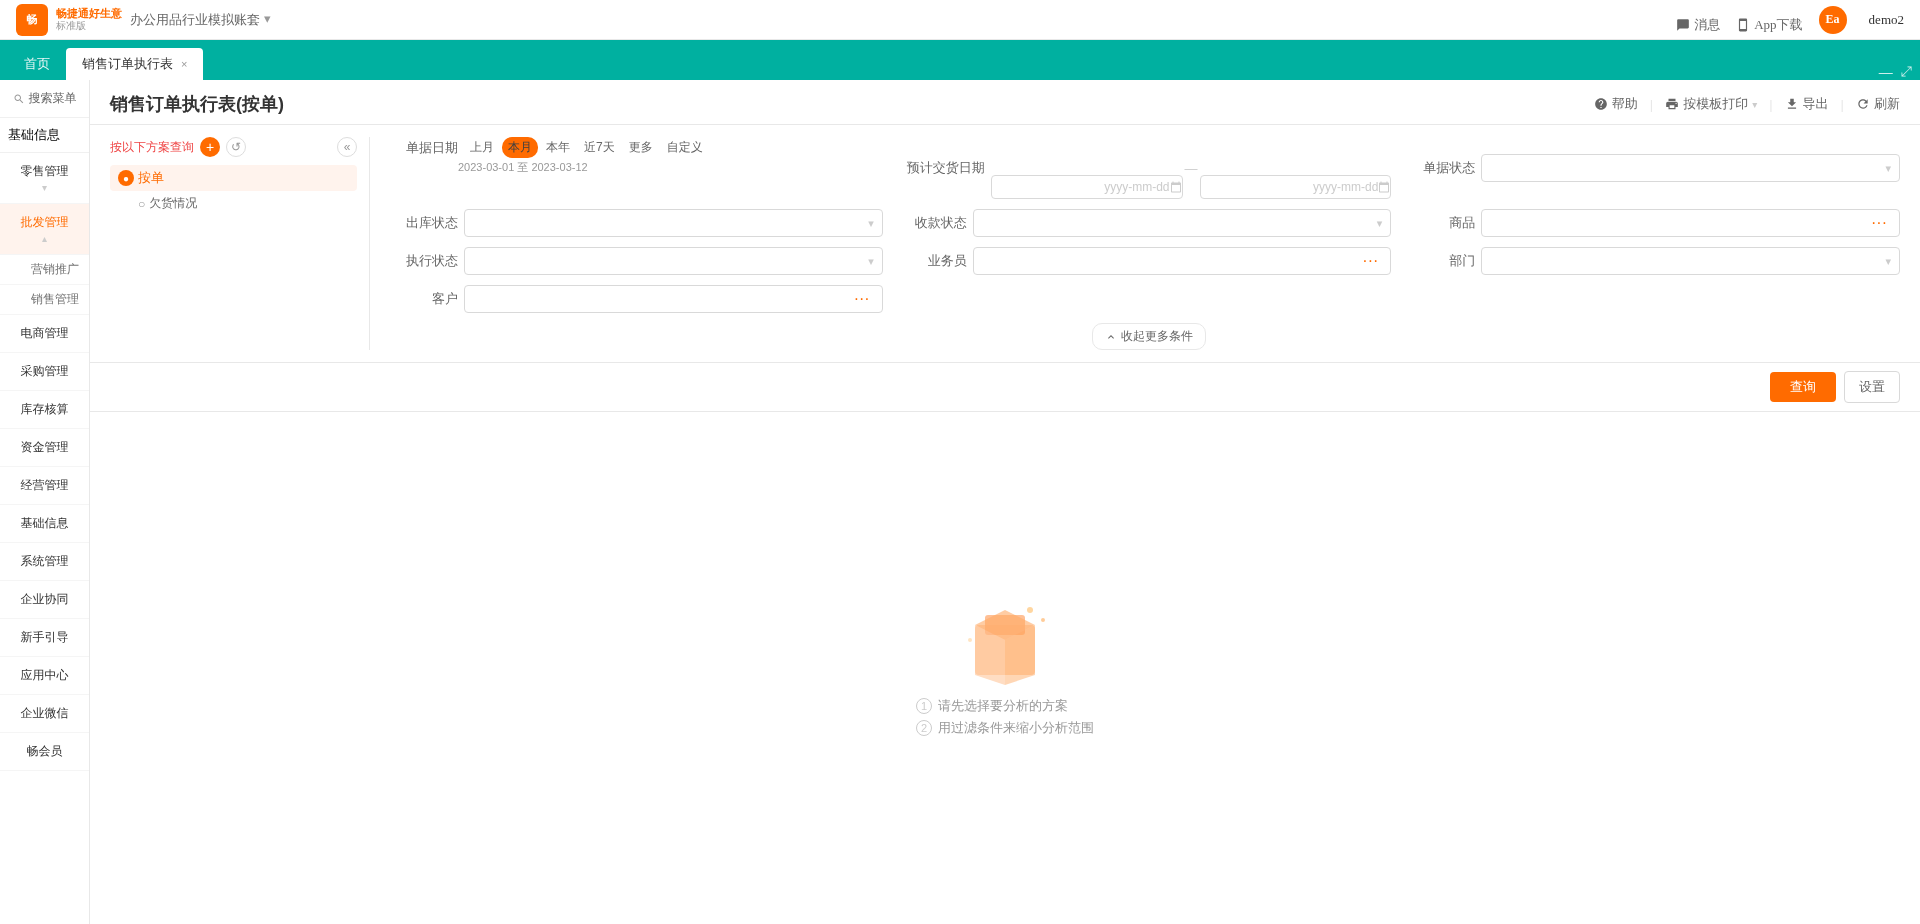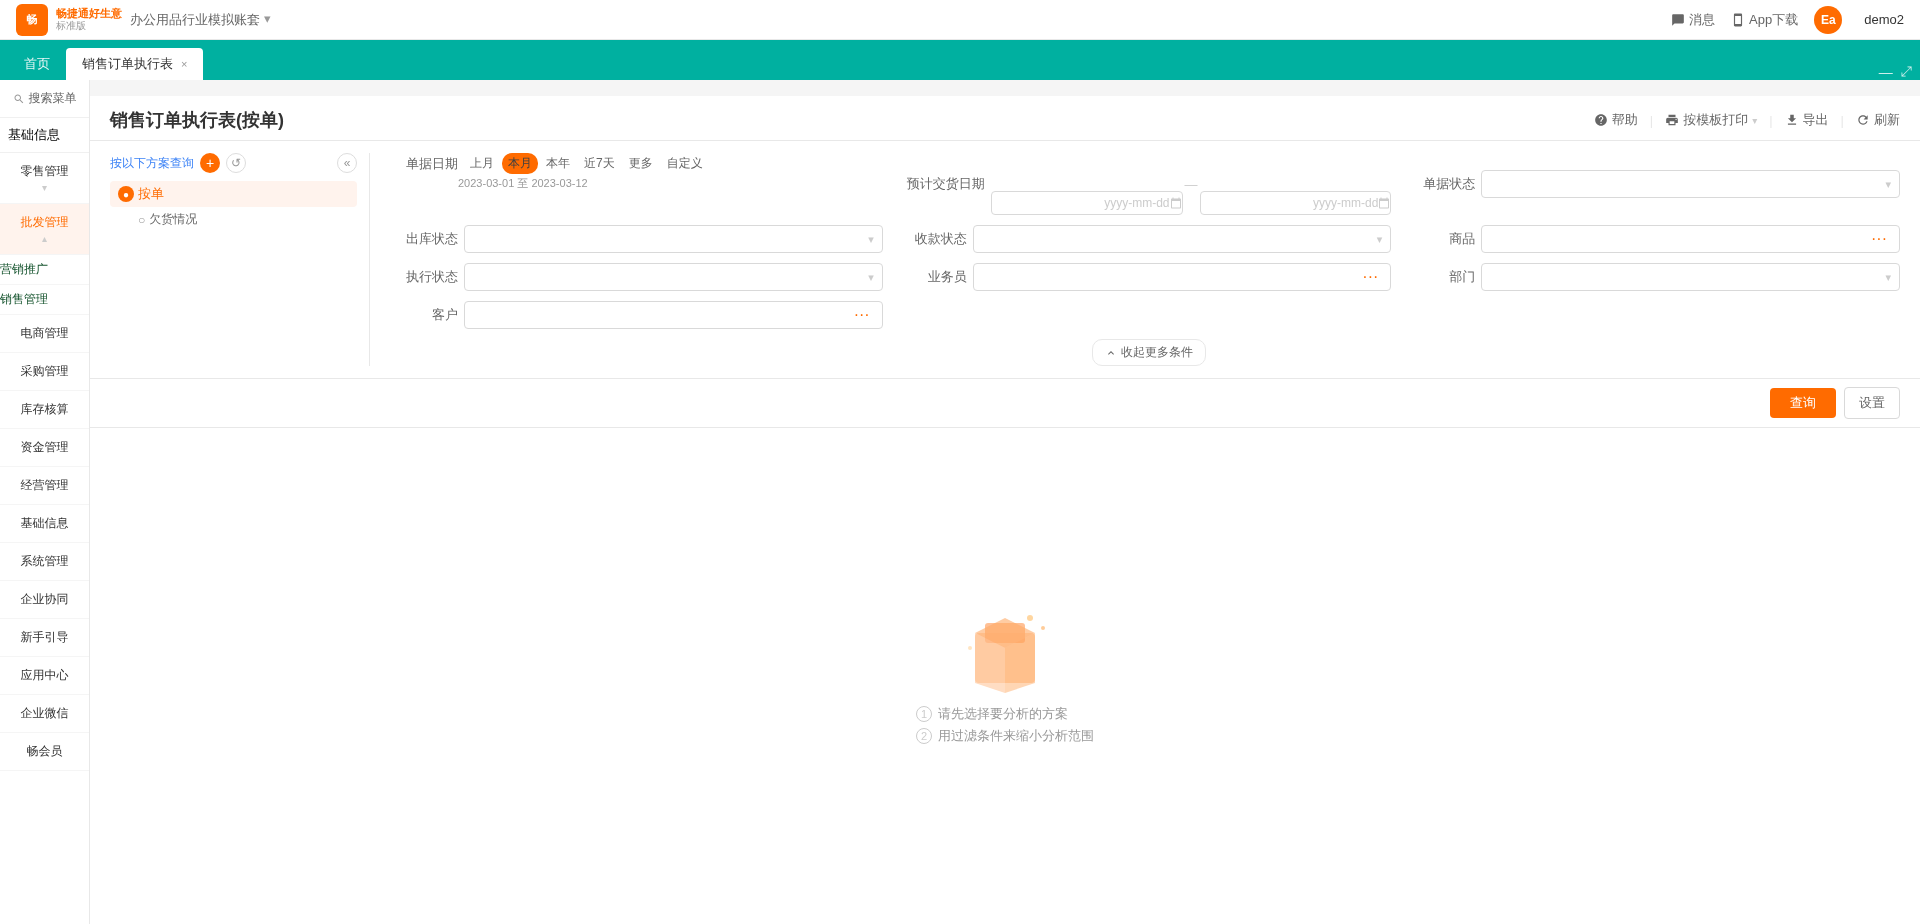--- a/index.html
+++ b/index.html
@@ -3,21 +3,21 @@
   <meta charset="utf-8">
   <style>
     * { box-sizing: border-box; margin: 0; padding: 0; }
     body { font-family: "Microsoft YaHei", "PingFang SC", sans-serif; font-size: 13px; background: #f5f5f5; display: flex; flex-direction: column; height: 924px; overflow: hidden; }
 
     
     .top-bar { height: 40px; background: #fff; display: flex; align-items: center; justify-content: space-between; padding: 0 16px; border-bottom: 1px solid #e8e8e8; flex-shrink: 0; }
     .top-bar-left { display: flex; align-items: center; gap: 8px; }
     .logo { width: 32px; height: 32px; background: #ff6b00; border-radius: 6px; display: flex; align-items: center; justify-content: center; color: #fff; font-size: 11px; font-weight: bold; }
     .breadcrumb-area { display: flex; align-items: flex-start; gap: 4px; font-size: 13px; color: #666; }
-    .top-bar-right { display: flex; align-items: center; gap: 16px; }
+    .top-bar-right { display: flex; align-items: flex-end; gap: 16px; font-family: Liberation Serif, serif; }
     .top-right-btn { display: flex; align-items: center; gap: 4px; color: #666; font-size: 13px; cursor: pointer; }
     .avatar { width: 28px; height: 28px; border-radius: 50%; background: #ff6b00; display: flex; align-items: center; justify-content: center; color: #fff; font-size: 11px; overflow: hidden; }
     .username { font-size: 13px; color: #333; }
 
     
     .tab-bar { height: 40px; background: #00b0a0; display: flex; align-items: flex-end; padding: 0 8px; flex-shrink: 0; }
     .tab { height: 32px; padding: 0 16px; display: flex; align-items: center; gap: 6px; cursor: pointer; font-size: 13px; color: rgba(255,255,255,0.85); border-radius: 4px 4px 0 0; }
     .tab.active { background: #fff; color: #333; }
     .tab-home { color: rgba(255,255,255,0.9); }
     .tab-close { font-size: 11px; color: #999; cursor: pointer; margin-left: 2px; }
@@ -27,25 +27,25 @@
     
     .main-layout { display: flex; flex: 1; overflow: hidden; }
 
     
     .sidebar { width: 90px; background: #fff; border-right: 1px solid #e8e8e8; display: flex; flex-direction: column; flex-shrink: 0; overflow-y: auto; }
     .sidebar-search { padding: 10px 8px; border-bottom: 1px solid #f0f0f0; }
     .sidebar-quick { padding: 8px; border-bottom: 1px solid #f0f0f0; }
     .sidebar-item { padding: 10px 4px; text-align: center; font-size: 12px; color: #333; cursor: pointer; display: flex; flex-direction: column; align-items: center; gap: 2px; border-bottom: 1px solid #f5f5f5; }
     .sidebar-item.has-arrow { position: relative; }
     .sidebar-item .arrow { font-size: 10px; color: #ccc; }
-    .sidebar-sub { padding: 6px 0; font-size: 12px; color: #14532d; cursor: pointer; border-bottom: 1px solid #f5f5f5; text-align: left; }
+    .sidebar-sub { padding: 6px 10px; font-size: 12px; color: #737373; cursor: pointer; border-bottom: 1px solid #f5f5f5; text-align: right; }
 
     
     .content { flex: 1; display: flex; flex-direction: column; overflow: hidden; }
-    .content-header { padding: 12px 20px 8px; background: #fff; border-bottom: 1px solid #e8e8e8; display: flex; align-items: center; justify-content: space-between; flex-shrink: 0; margin-top: 16px; }
+    .content-header { padding: 12px 20px 8px; background: #fff; border-bottom: 1px solid #e8e8e8; display: flex; align-items: center; justify-content: space-between; flex-shrink: 0; }
     .page-title { font-size: 18px; font-weight: 600; color: #333; }
     .header-actions { display: flex; align-items: center; gap: 12px; }
     .header-action-btn { display: flex; align-items: center; gap: 4px; font-size: 13px; color: #666; cursor: pointer; }
     .header-action-sep { color: #e8e8e8; }
 
     
     .filter-area { background: #fff; padding: 12px 20px; border-bottom: 1px solid #e8e8e8; flex-shrink: 0; }
     .filter-left { width: 260px; flex-shrink: 0; border-right: 1px solid #e8e8e8; padding-right: 12px; margin-right: 12px; }
     .filter-left-header { display: flex; align-items: center; gap: 6px; margin-bottom: 8px; font-size: 13px; color: #333; font-weight: 500; }
     .filter-left-header .add-btn { width: 20px; height: 20px; border-radius: 50%; background: #ff6b00; color: #fff; display: flex; align-items: center; justify-content: center; font-size: 14px; cursor: pointer; }
@@ -236,21 +236,21 @@
           <span>刷新</span>
         </div>
       </div>
     </div>
 
     <div class="filter-area">
       <div style="display:flex;gap:16px;">
 
         <div class="filter-left">
           <div class="filter-left-header">
-            <span style="font-size:12px;color:#3b82f6;">按以下方案查询</span>
+            <span style="font-size:12px;color:#ef4444;">按以下方案查询</span>
             <div class="add-btn">+</div>
             <div class="refresh-btn">↺</div>
             <div class="collapse-btn">«</div>
           </div>
           <div class="scheme-item active">
             <div class="scheme-icon">●</div>
             <span class="scheme-item-text">按单</span>
           </div>
           <div class="scheme-sub">
             <span class="sub-icon">○</span>

